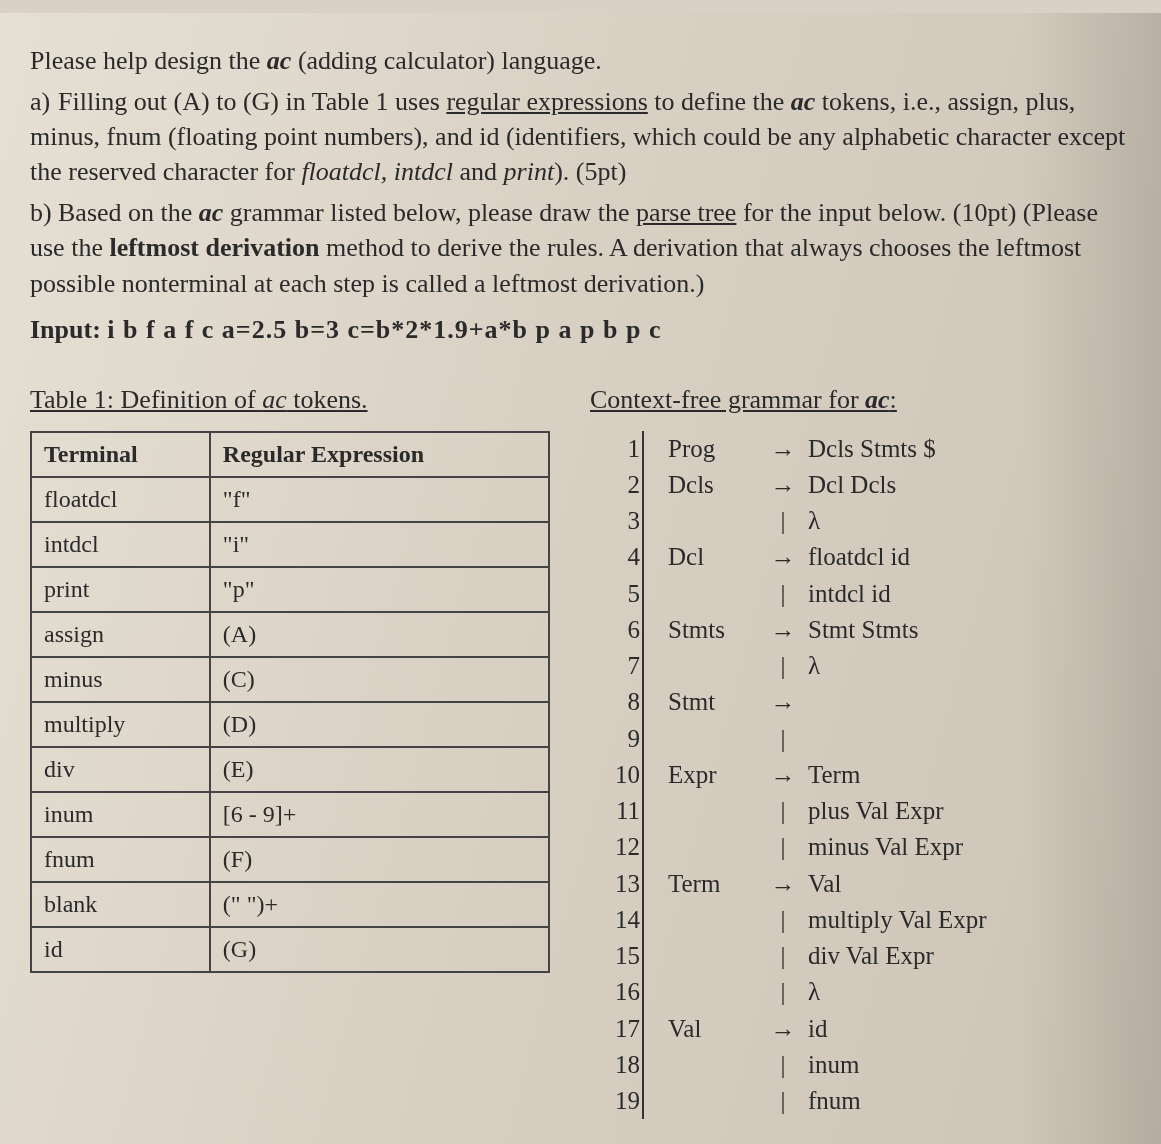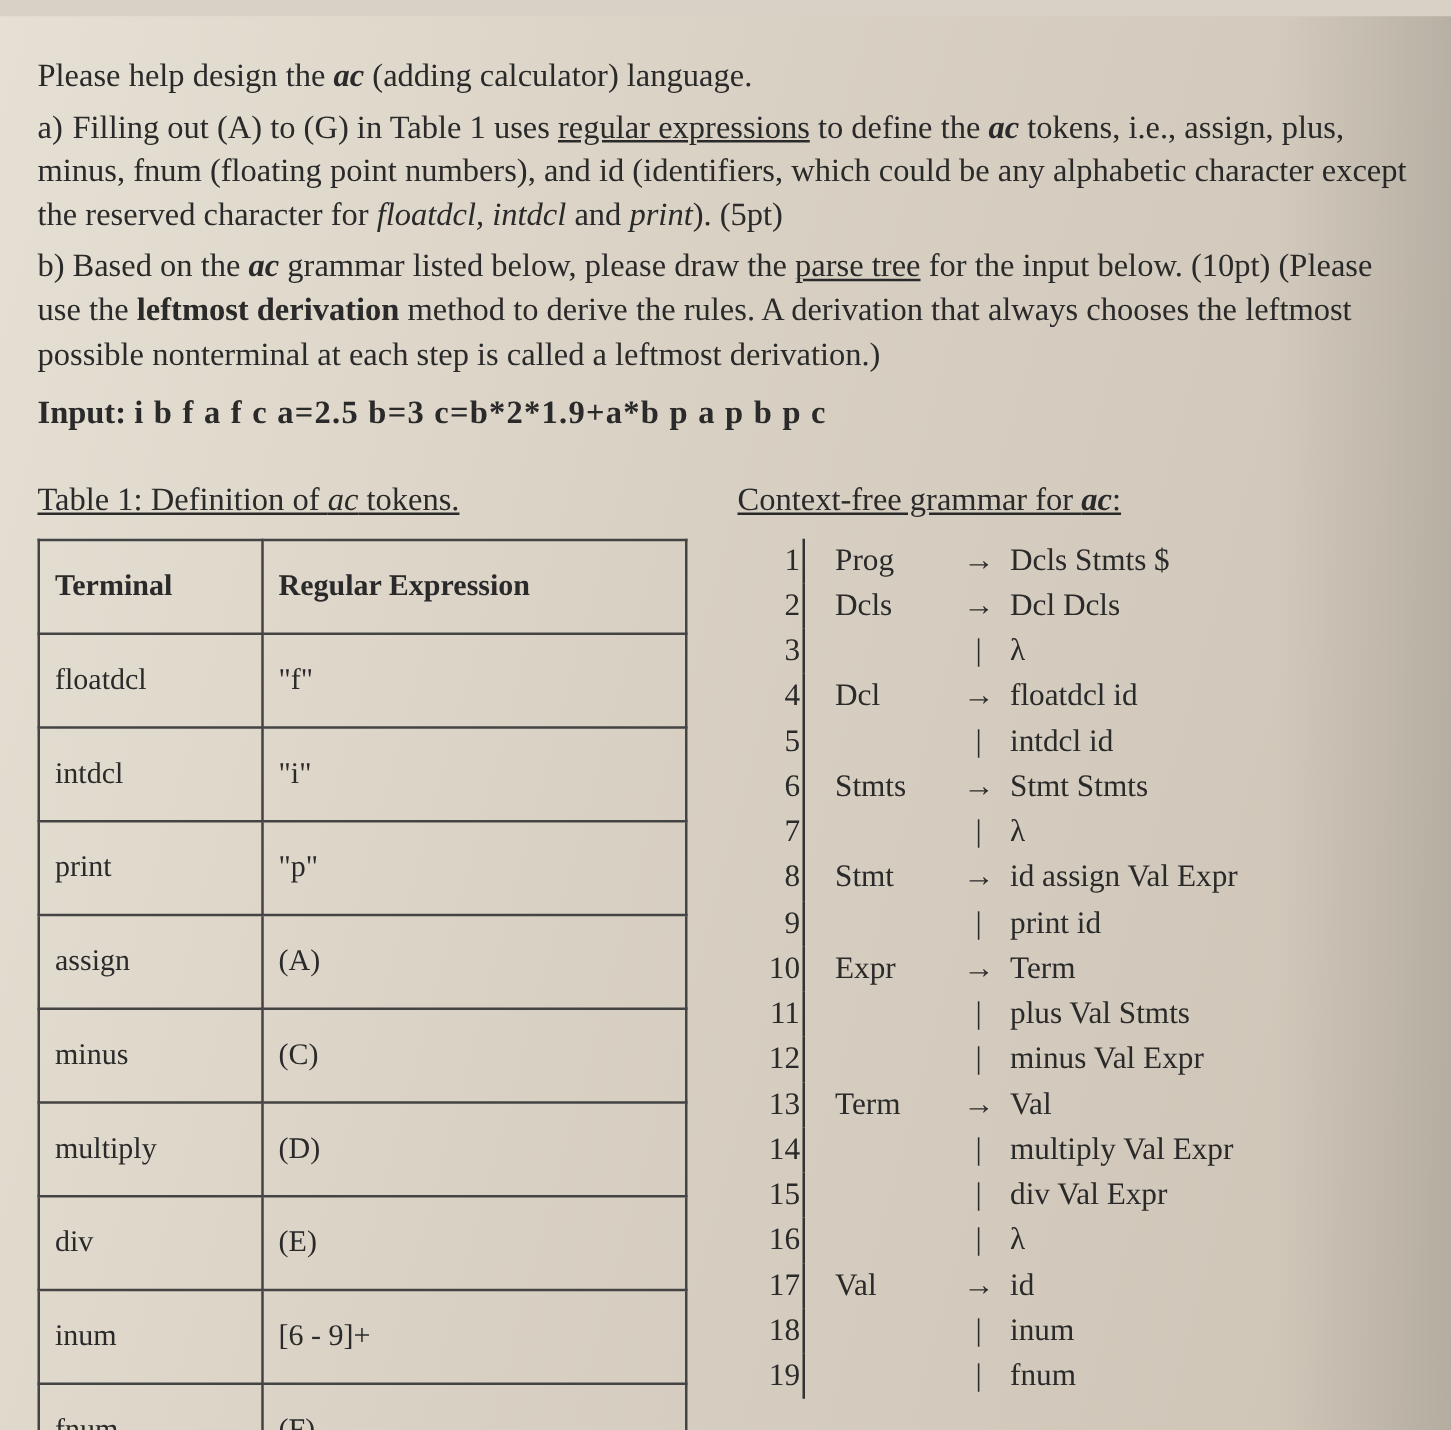--- a/index.html
+++ b/index.html
@@ -43,21 +43,21 @@
     font-size: 26px;
     margin-bottom: 16px;
   }
   table.tok {
     border-collapse: collapse;
     width: 100%;
     font-size: 24px;
   }
   table.tok th, table.tok td {
     border: 2px solid #444;
-    padding: 23px 12px;
+    padding: 8px 12px;
     text-align: left;
     vertical-align: middle;
     font-family: Liberation Serif, serif;
   }
   table.tok th { font-weight: bold; }
   .grammar {
     font-size: 25px;
     line-height: 1.45;
   }
   .grule { display:flex; }
@@ -209,42 +209,40 @@
             <div class="gbar"></div>
             <div class="glhs"></div>
             <div class="garr">|</div>
             <div class="grhs">λ</div>
           </div>
           <div class="grule">
             <div class="gnum">8</div>
             <div class="gbar"></div>
             <div class="glhs">Stmt</div>
             <div class="garr">→</div>
-            <div class="grhs">id assign Val Expr</div>
           </div>
           <div class="grule">
             <div class="gnum">9</div>
             <div class="gbar"></div>
             <div class="glhs"></div>
             <div class="garr">|</div>
-            <div class="grhs">print id</div>
           </div>
           <div class="grule">
             <div class="gnum">10</div>
             <div class="gbar"></div>
             <div class="glhs">Expr</div>
             <div class="garr">→</div>
             <div class="grhs">Term</div>
           </div>
           <div class="grule">
             <div class="gnum">11</div>
             <div class="gbar"></div>
             <div class="glhs"></div>
             <div class="garr">|</div>
-            <div class="grhs">plus Val Stmts</div>
+            <div class="grhs">plus Val Expr</div>
           </div>
           <div class="grule">
             <div class="gnum">12</div>
             <div class="gbar"></div>
             <div class="glhs"></div>
             <div class="garr">|</div>
             <div class="grhs">minus Val Expr</div>
           </div>
           <div class="grule">
             <div class="gnum">13</div>

